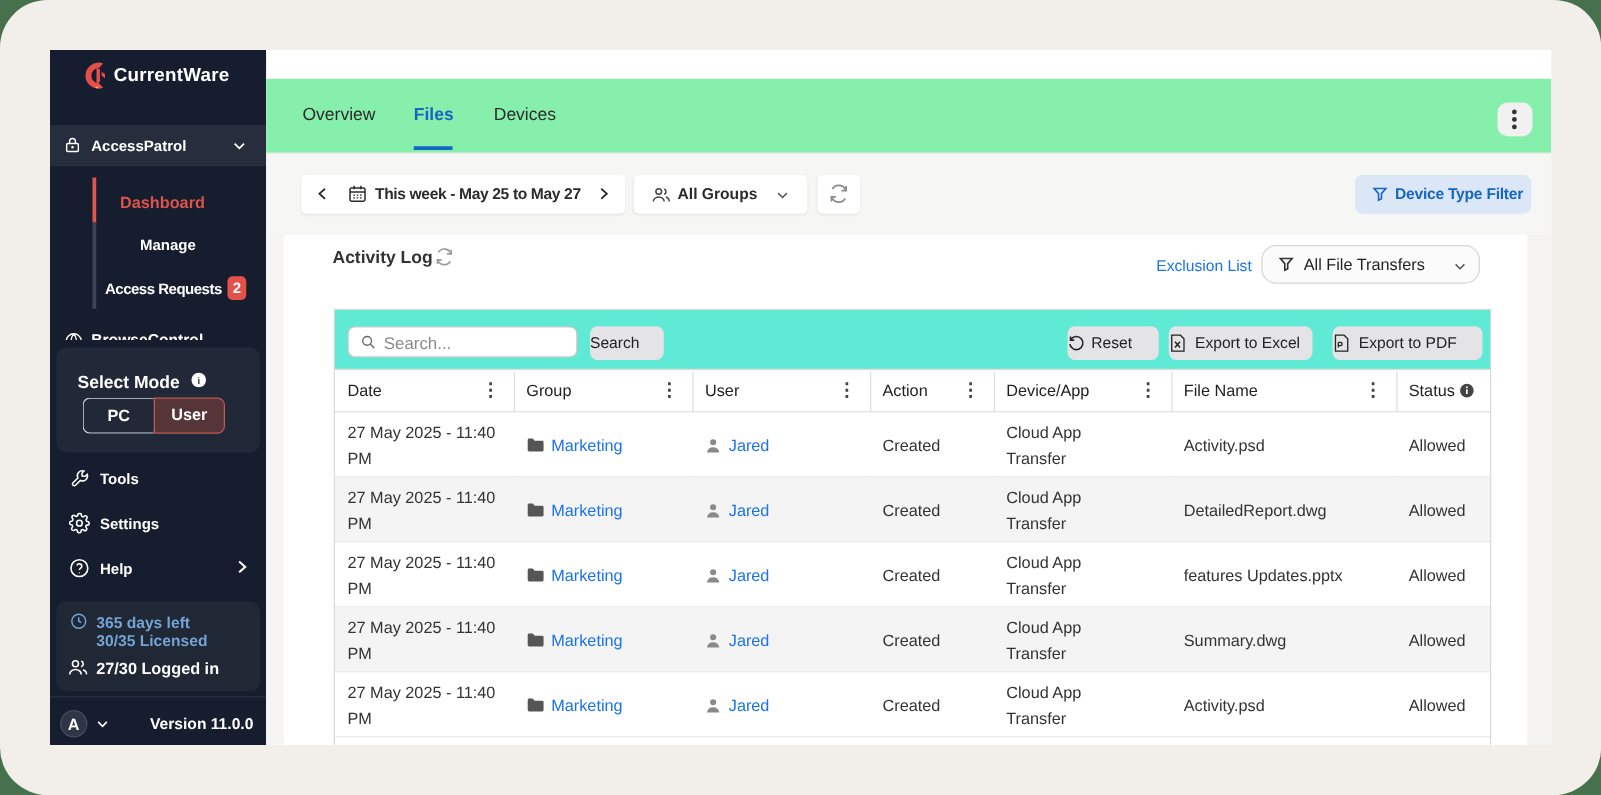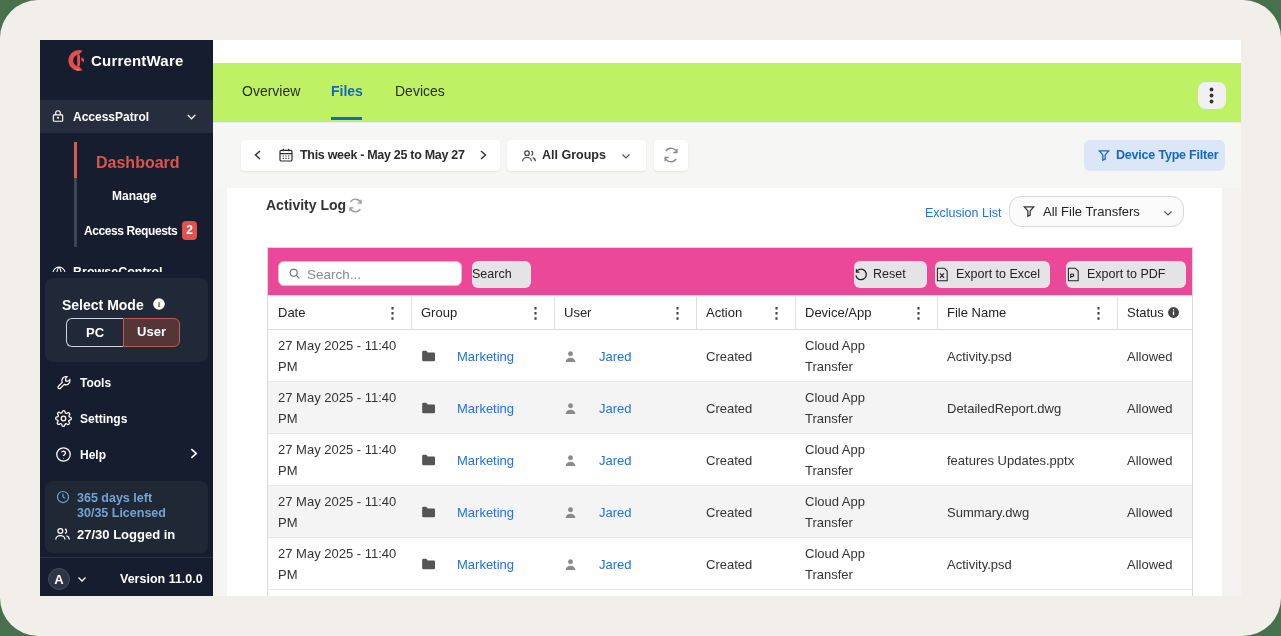--- a/index.html
+++ b/index.html
@@ -11,37 +11,37 @@
 
   
   #sidebar { position:absolute; left:0; top:0; width:173px; height:556px; background:#161d2e; color:#fff; }
   .sb-txt { color:#fff; font-weight:bold; font-size:13.5px; }
 
   
   #content { position:absolute; left:173px; top:0; width:1027.5px; height:556px; background:#fff; }
   #banner { position:absolute; left:0; top:0; width:100%; height:25px; background:linear-gradient(#fbf5df 0 21px, rgba(251,245,223,0) 25px); font-size:12.5px; color:#1d1d1d; }
   #banner .txt { position:absolute; left:448px; top:4px; white-space:nowrap; }
   #banner a { color:#1a73e8; text-decoration:none; }
-  #tabbar { position:absolute; left:0; top:23px; width:100%; height:60px; background:#bef264; border-bottom:1px solid #e9e9e9;padding-left:16px; }
+  #tabbar { position:absolute; left:0; top:23px; width:100%; height:60px; background:#86efac; border-bottom:1px solid #e9e9e9;padding-left:16px; }
   .tab { position:absolute; top:20px; font-size:14px; color:#2b2b2b; font-weight:500; }
   #filterbar { position:absolute; left:0; top:83px; width:100%; height:65px; background:#f6f6f5; }
   .wbox { position:absolute; top:17px; height:31px; background:#fff; border-radius:4px; box-shadow:0 1px 2px rgba(0,0,0,0.08); }
   #main { position:absolute; left:0; top:148px; width:100%; height:408px; background:#f6f5f4; }
   #card { position:absolute; left:14px; top:0; width:995px; height:408px; background:#fff; }
   #scrollstrip { position:absolute; left:1009px; top:0; width:18.5px; height:408px; background:#f4f3f1; }
   .btn { position:absolute; height:27px; background:#e4e4e7; border-radius:6px; font-size:12.5px; color:#222; text-align:left; line-height:27px; white-space:nowrap; }
   .btn svg { vertical-align:middle; }
   .hc { position:absolute; top:0; height:32px; line-height:32px; padding-left:10px; font-size:13px; color:#222; font-weight:500; }
   .hc:after { content:"\22EE"; position:absolute; right:11px; font-size:15px; font-weight:bold; color:#444; }
   .hc.nd:after { content:""; }
   .vline { position:absolute; top:49px; bottom:0; width:1px; background:#e0e0e0; }
   .row { position:absolute; left:0; width:100%; height:52px; border-bottom:1px solid #e8e8e8; background:#fff; }
   .row.alt { background:#f4f4f5; }
   .c { position:absolute; top:0; height:52px; display:flex; align-items:center; padding-left:10px; font-size:13px; color:#333; line-height:21px; }
-  .c a { color:#1a73e8; text-decoration:none; display:inline-block; margin-left:22px; }
+  .c a { color:#1a73e8; text-decoration:none; display:inline-block; margin-left:6px; }
 </style>
 
 </head>
 <body>
 <div id="frame"></div>
 <div id="app">
   <div id="sidebar">
 
     <svg class="abs" style="left:24px; top:8px;" width="25" height="25" viewBox="0 0 25 25">
       <path d="M18.5 2.8 A 10.4 10.4 0 1 0 18.5 22.2 L 15.2 18.6 A 6 6 0 1 1 15.2 6.4 Z" fill="#e2504a"></path>
@@ -58,21 +58,21 @@
         <circle cx="12" cy="15" r="0.8" fill="#fff"></circle>
       </svg>
       <span class="abs sb-txt" style="left:33px; top:10px; font-size:12px;">AccessPatrol</span>
       <svg class="abs" style="left:145px; top:10px;" width="13" height="13" viewBox="0 0 24 24" fill="none" stroke="#fff" stroke-width="2.6">
           <path d="M5 9 l7 7 l7 -7"></path>
         </svg>
     </div>
 
     <div class="abs" style="left:34px; top:102px; width:2.5px; height:36px; background:#dd584e;"></div>
     <div class="abs" style="left:34px; top:138px; width:2.5px; height:69px; background:#3c4456;"></div>
-    <span class="abs sb-txt" style="left:44px; top:114px; color:#dd544a; font-size:16px;padding-left:12px;">Dashboard</span>
+    <span class="abs sb-txt" style="left:44px; top:114px; color:#dd544a; font-size:13px;padding-left:12px;">Dashboard</span>
     <span class="abs sb-txt" style="left:44px; top:149px; font-size:12px;padding-left:28px;">Manage</span>
     <span class="abs sb-txt" style="left:44px; top:184px; font-size:12px; letter-spacing:-0.4px;">Access Requests</span>
     <span class="abs" style="left:142px; top:181px; width:15px; height:19px; background:#e4504a; border-radius:4px; color:#fff; font-size:12px; font-weight:bold; text-align:center; line-height:19px;">2</span>
 
     <div class="abs" style="left:0; top:222px; width:173px; height:10px; overflow:hidden;">
       <svg class="abs" style="left:11px; top:3px;" width="16" height="16" viewBox="0 0 24 24" fill="none" stroke="#fff" stroke-width="1.6">
         <circle cx="12" cy="12" r="9"></circle>
           <path d="M3 12 h18 M12 3 a14 14 0 0 0 0 18 M12 3 a14 14 0 0 1 0 18"></path>
       </svg>
       <span class="abs sb-txt" style="left:33px; top:3px; font-size:12.5px;">BrowseControl</span>
@@ -193,21 +193,21 @@
               <path d="M4 4 h16 l-6 7 v7 l-4 2 v-9 Z"></path>
             </svg>
           <span class="abs" style="left:33px; top:7px; font-size:13px; color:#222; font-weight:500; white-space:nowrap;">All File Transfers</span>
           <svg class="abs" style="left:152px; top:10px;" width="12" height="12" viewBox="0 0 24 24" fill="none" stroke="#555" stroke-width="2.4">
               <path d="M5 9 l7 7 l7 -7"></path>
             </svg>
         </div>
 
         <div class="abs" style="left:40px; top:59px; width:926px; height:349px; border:1px solid #d9d9d9; border-bottom:none;">
 
-          <div class="abs" style="left:0; top:0; width:100%; height:48px; border-bottom:1px solid #d9d9d9; background:#ec4899;">
+          <div class="abs" style="left:0; top:0; width:100%; height:48px; border-bottom:1px solid #d9d9d9; background:#5eead4;">
             <div class="abs" style="left:10px; top:13px; width:184px; height:25px; border:1px solid #c9c9c9; border-radius:6px; background:#fff;">
               <svg class="abs" style="left:9px; top:5px;" width="13" height="13" viewBox="0 0 24 24" fill="none" stroke="#666" stroke-width="2">
                   <circle cx="10.5" cy="10.5" r="6.5"></circle>
                   <path d="M15.5 15.5 L21 21"></path>
                 </svg>
               <span class="abs" style="left:28px; top:4.5px; font-size:13.5px; color:#8a8a8a;">Search...</span>
             </div>
             <div class="btn" style="left:204px; top:13px; width:59px;">Search</div>
             <div class="btn" style="left:586px; top:13px; width:73px;">
               <svg style="margin:-2px 5px -2px 0;" width="14" height="14" viewBox="0 0 24 24" fill="none" stroke="#222" stroke-width="2.2">

